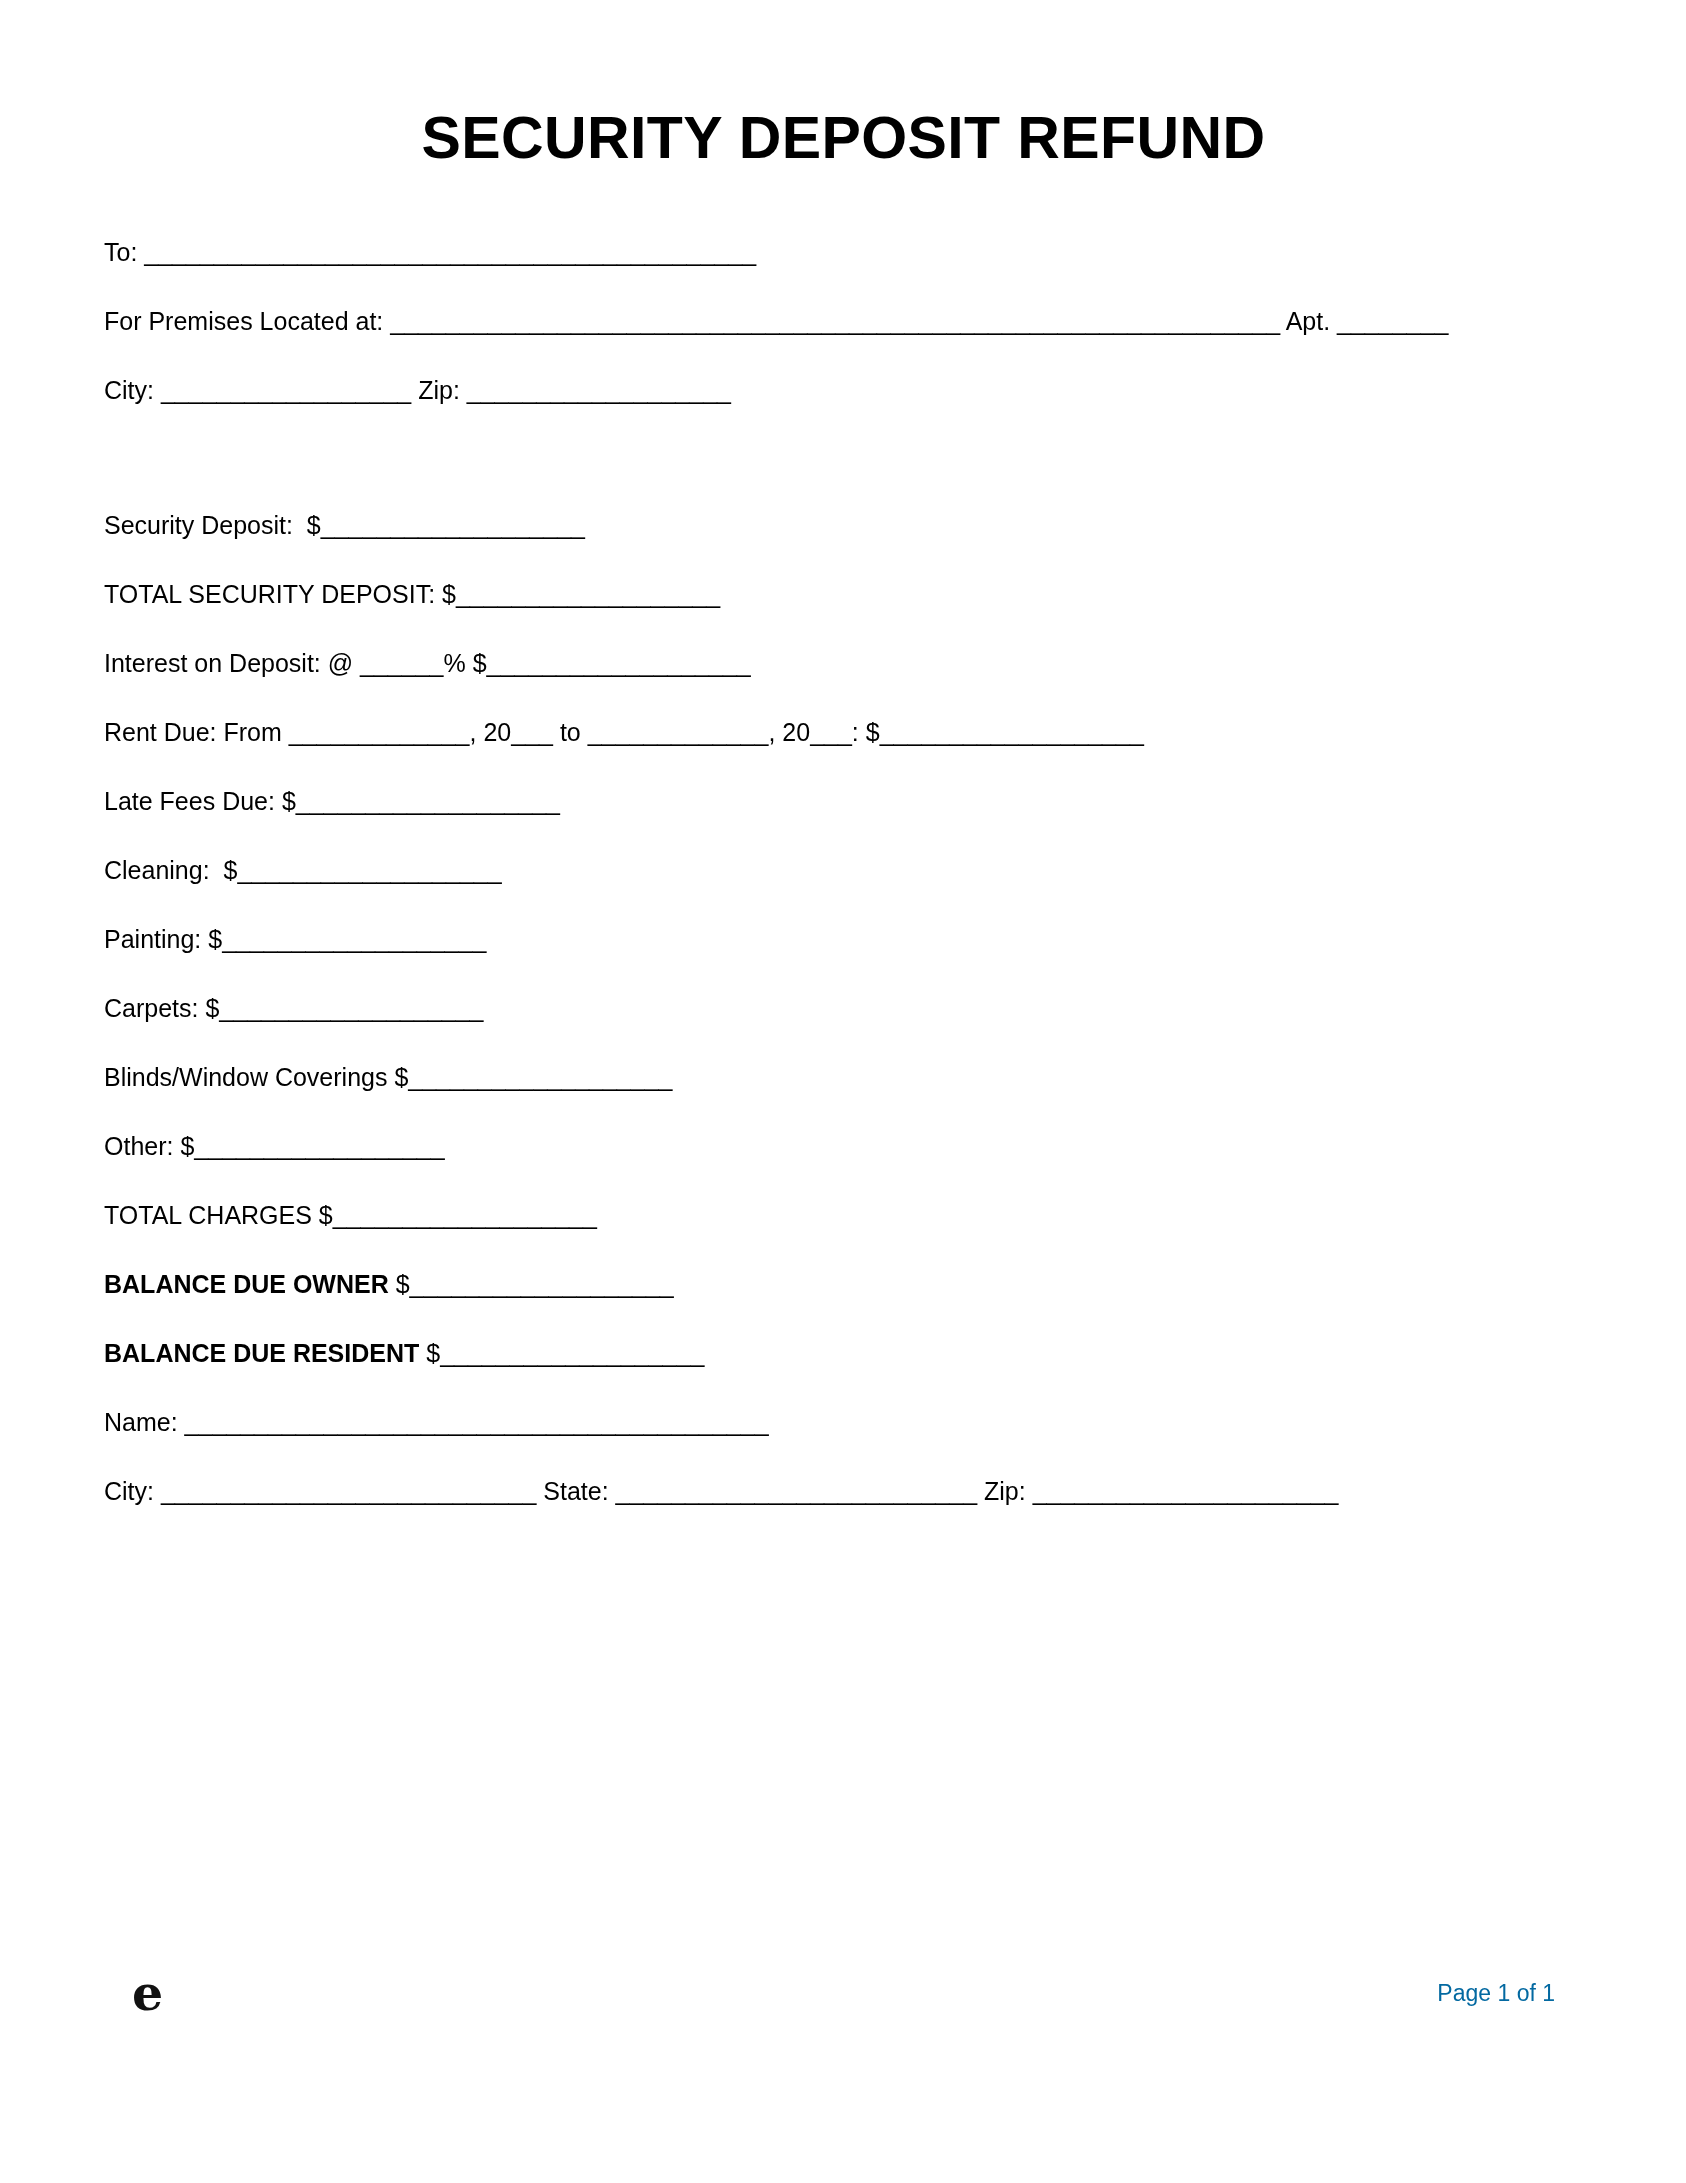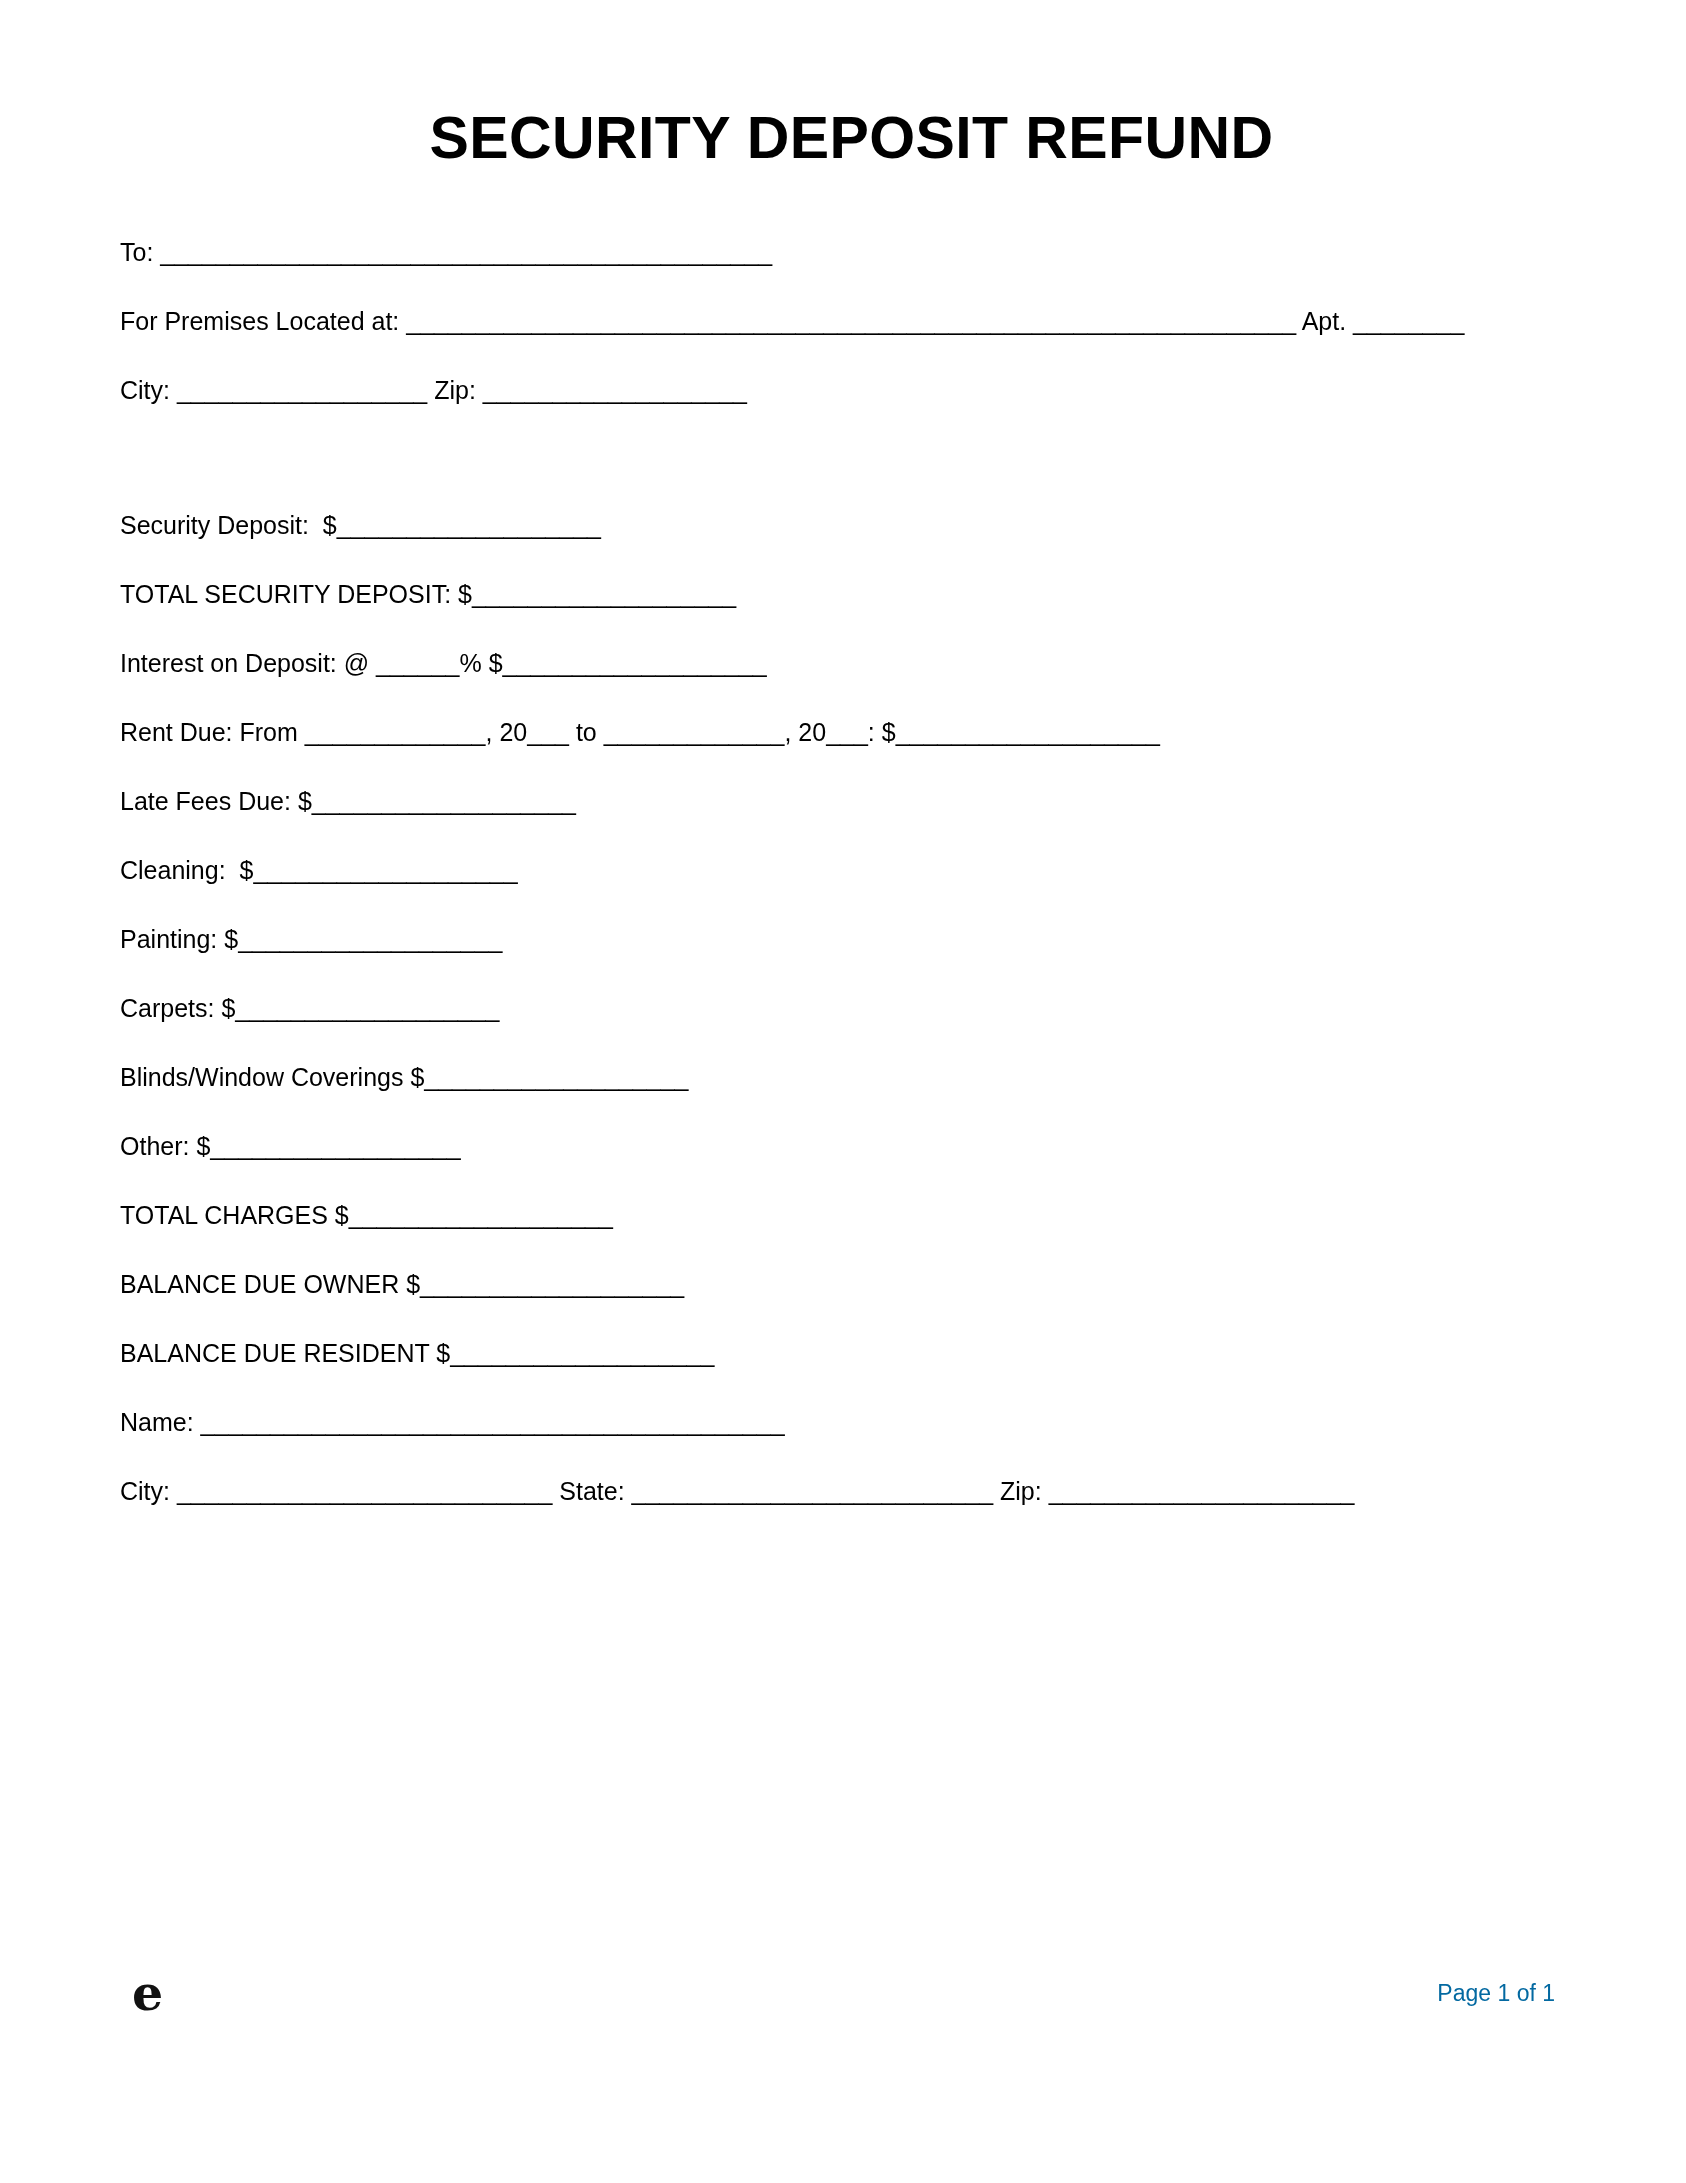--- a/index.html
+++ b/index.html
@@ -8,21 +8,20 @@
     position: relative;
     width: 1687px;
     height: 2183px;
     background: #ffffff;
     color: #000000;
     font-family: "Liberation Sans", sans-serif;
     overflow: hidden;
   }
   .page-inner {
     padding: 0 104px;
-    margin-left: 16px;
   }
   .title {
     margin: 109px 0 0 0;
     text-align: center;
     font-size: 59px;
     line-height: 1;
     font-weight: bold;
     letter-spacing: 0.4px;
   }
   .form-body {
@@ -30,21 +29,21 @@
     font-size: 25px;
   }
   .line {
     margin: 0;
     height: 69px;
     line-height: 69px;
     white-space: pre-wrap;
     font-weight: normal;
   }
   .gap-before { margin-top: 66px; }
-  .bold { font-weight: normal; }
+  .bold { font-weight: bold; }
   .footer {
     position: absolute;
     left: 132px;
     right: 132px;
     bottom: 165px;
     display: flex;
     justify-content: space-between;
     align-items: center;
   }
   .logo {

